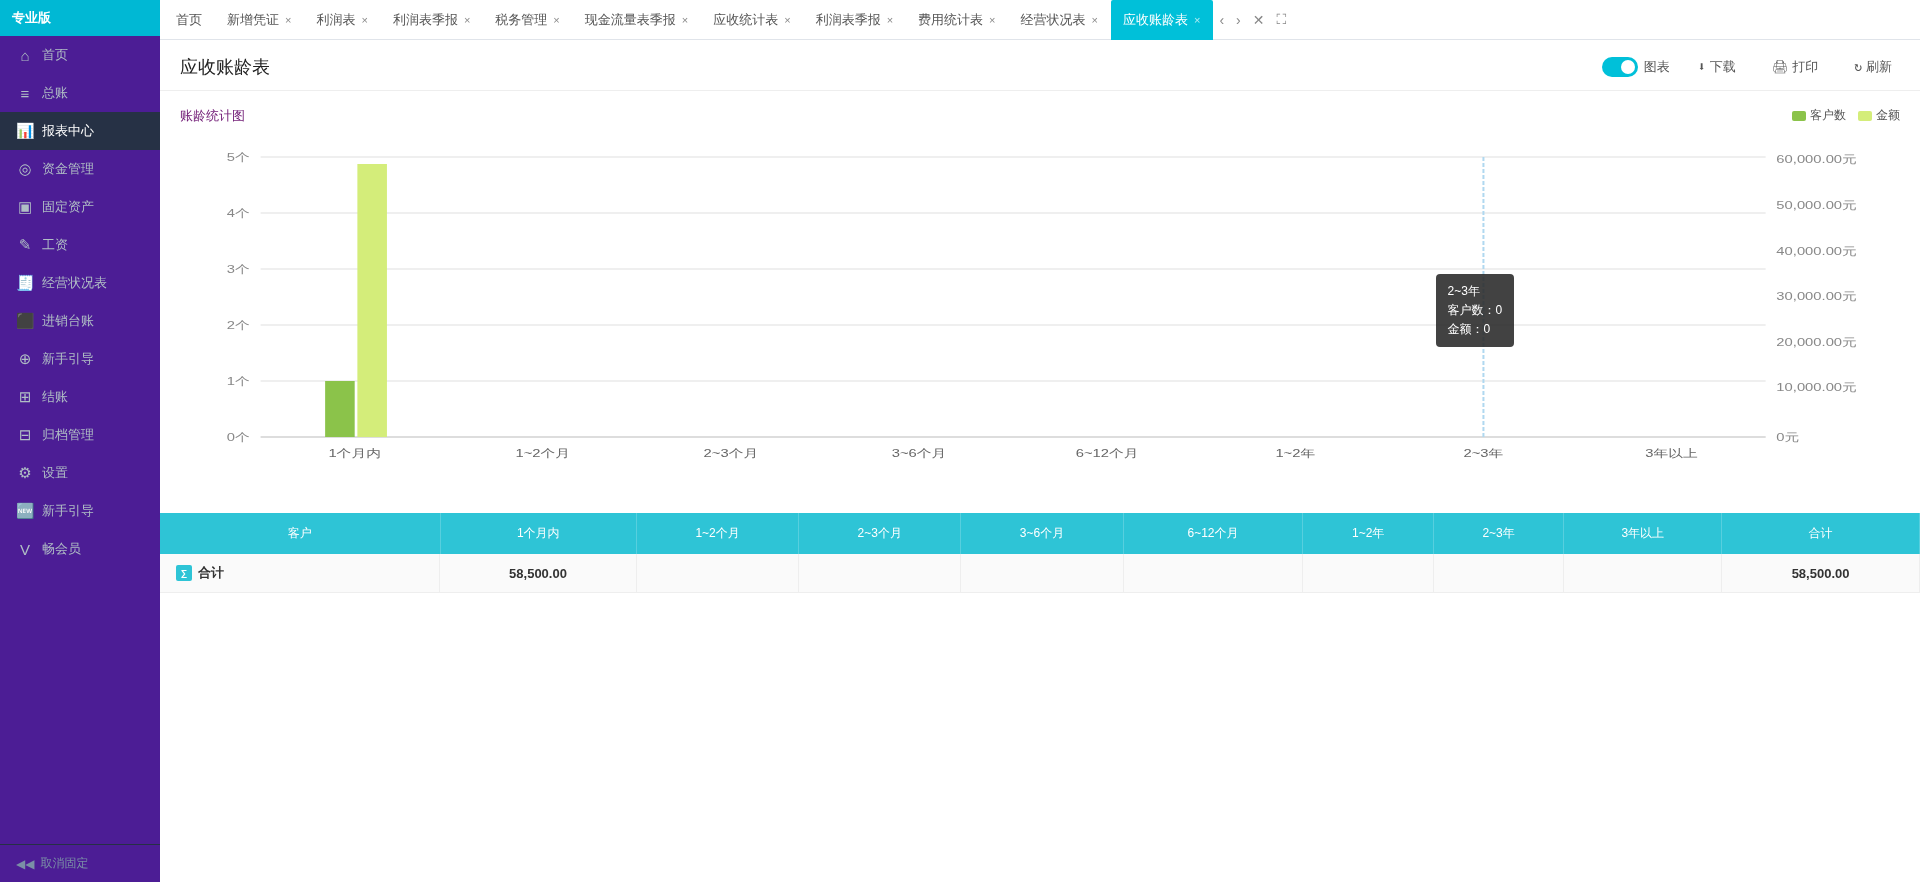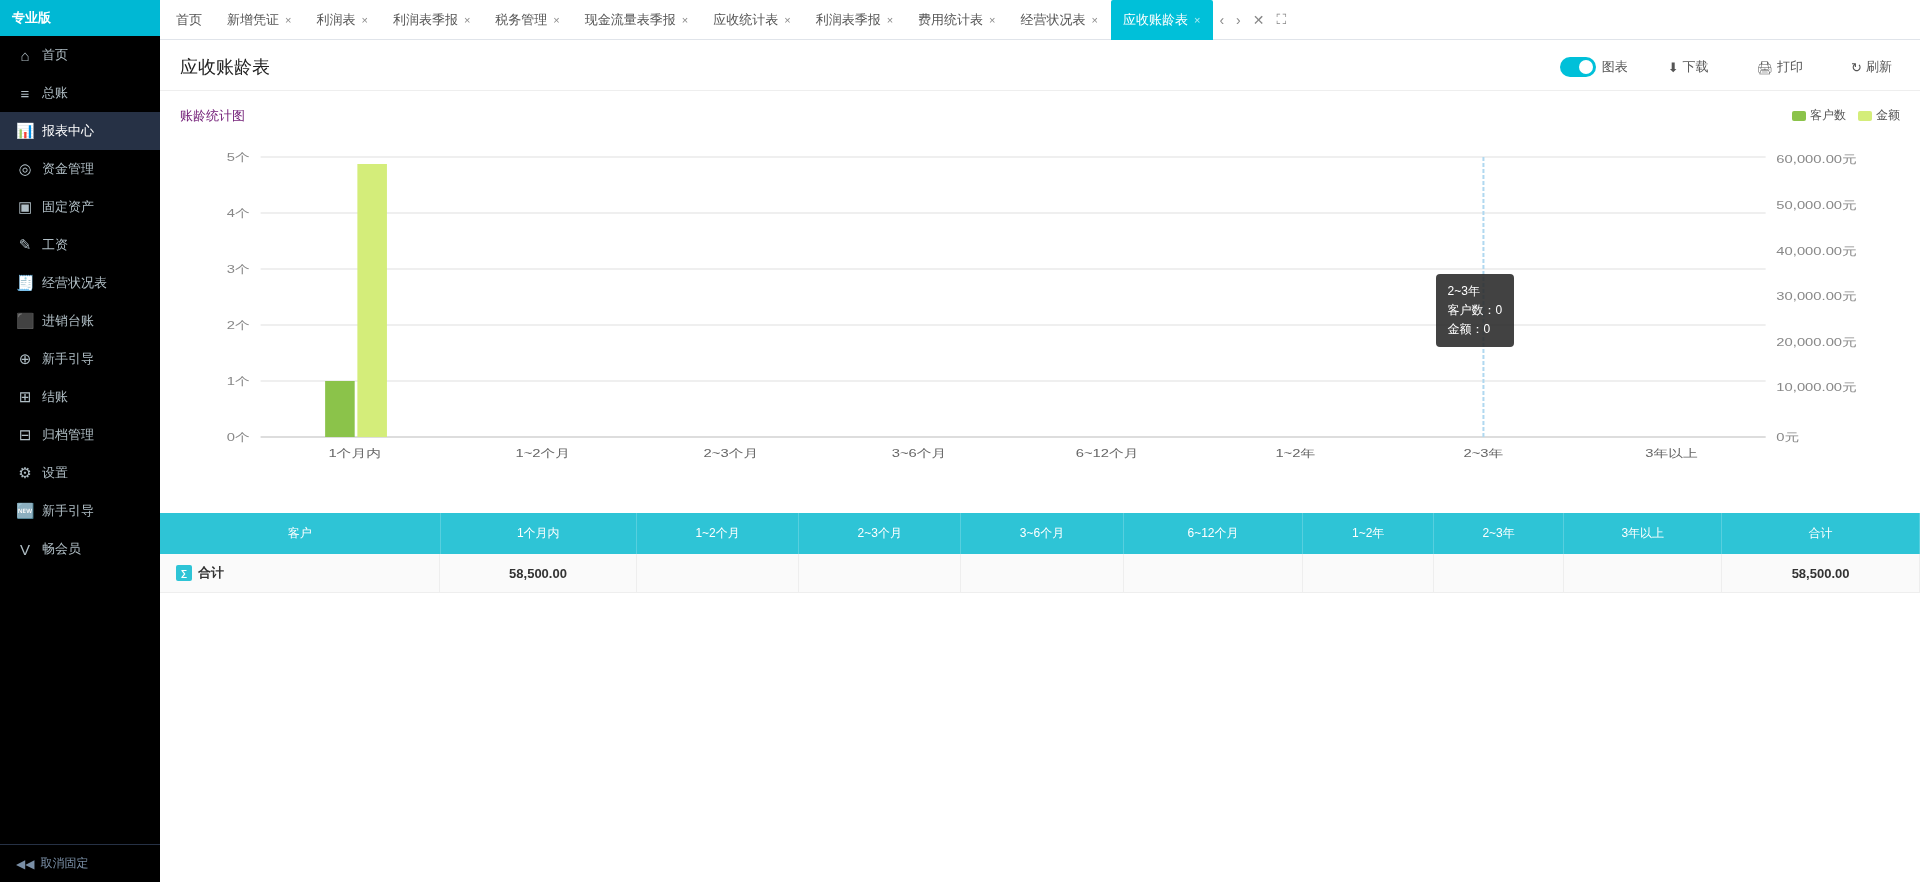--- a/index.html
+++ b/index.html
@@ -1,21 +1,21 @@
 <!DOCTYPE html>
 <html><head>
   <meta charset="utf-8">
   <style>
     * { box-sizing: border-box; margin: 0; padding: 0; }
     body { font-family: 'Microsoft YaHei', Arial, sans-serif; font-size: 13px; background: #f0f2f5; display: flex; height: 882px; overflow: hidden; }
 
     
     .sidebar {
       width: 160px;
-      background: #000000;
+      background: #4c1d95;
       color: #ccd6e0;
       display: flex;
       flex-direction: column;
       flex-shrink: 0;
       height: 100%;
     }
     .sidebar-logo {
       background: #00b8d4;
       color: white;
       padding: 8px 12px;
@@ -117,21 +117,22 @@
       border-bottom: 1px solid #eee;
     }
     .page-title {
       font-size: 18px;
       color: #222;
       font-weight: 500;
     }
     .header-actions {
       display: flex;
       align-items: center;
-      gap: 32px;
+      gap: 20px;
+      font-family: Liberation Mono, monospace;
     }
     .toggle-wrap {
       display: flex;
       align-items: center;
       gap: 6px;
     }
     .toggle {
       width: 36px;
       height: 20px;
       background: #00c0d9;

